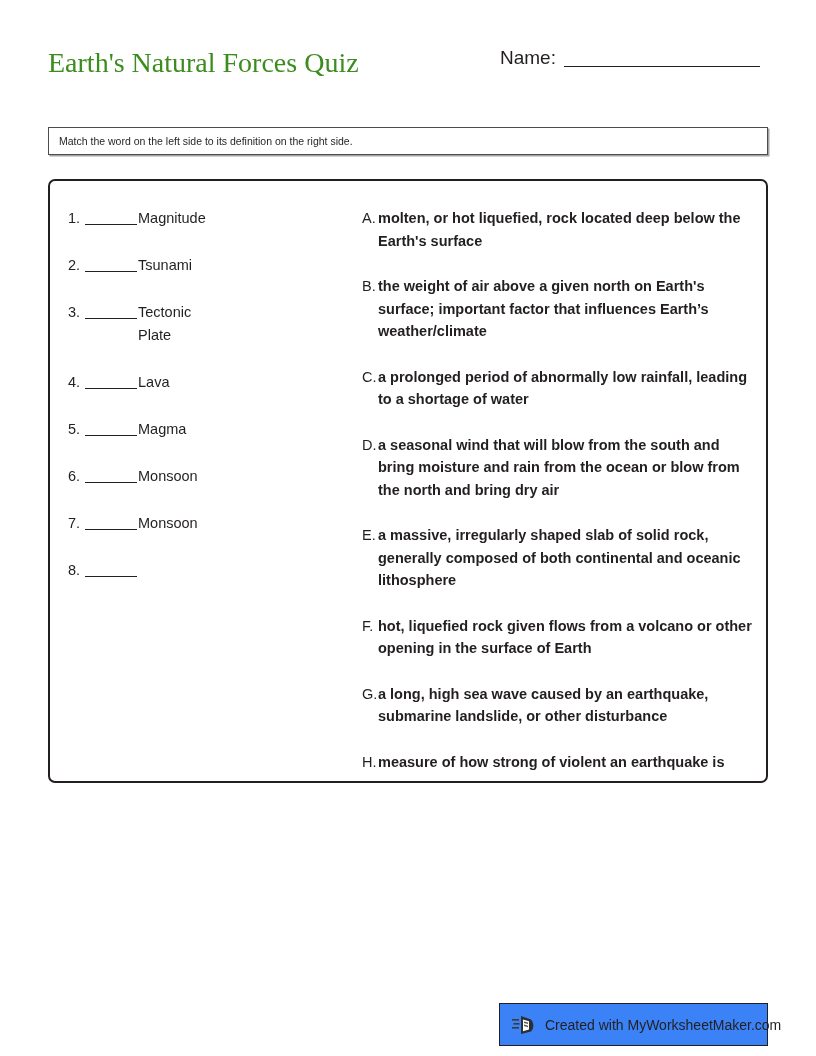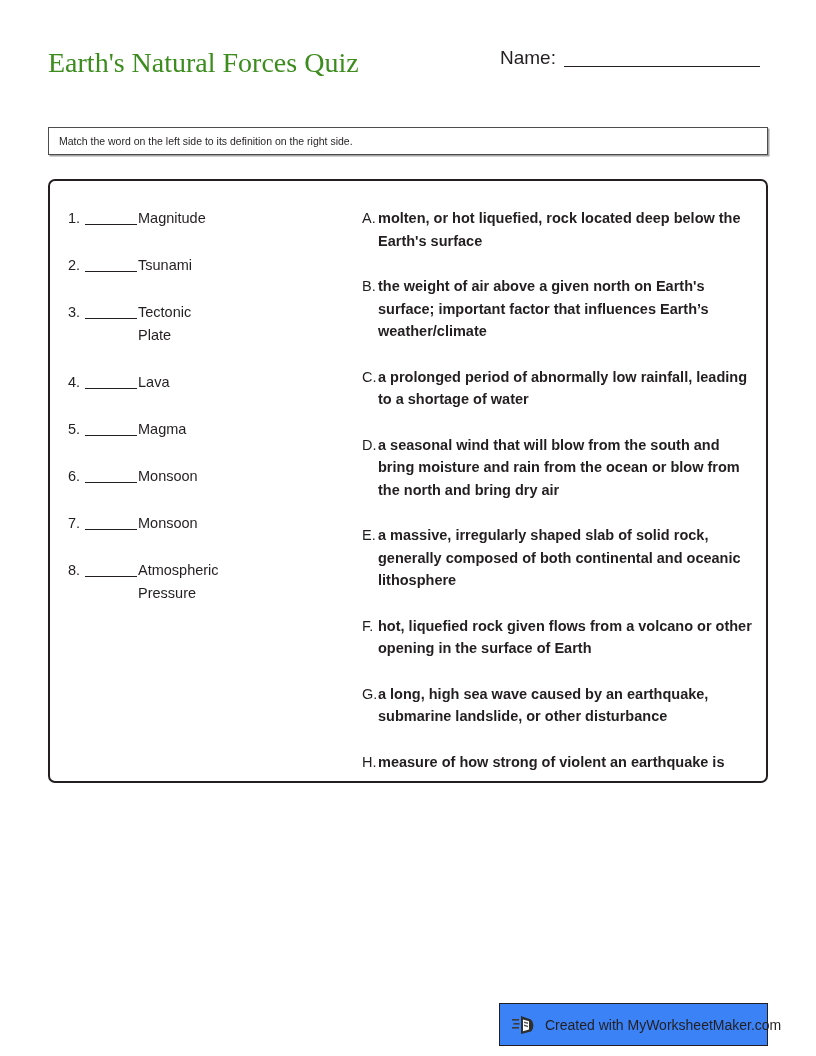--- a/index.html
+++ b/index.html
@@ -243,21 +243,20 @@
           <span class="term-name">Monsoon</span>
         </div>
         <div class="term-row">
           <span class="term-num">7.</span>
           <span class="term-blank"></span>
           <span class="term-name">Monsoon</span>
         </div>
         <div class="term-row">
           <span class="term-num">8.</span>
           <span class="term-blank"></span>
-          <span class="term-name">Atmospheric Pressure</span>
         </div>
       </div>
 
       <div class="defs-col">
         <div class="def-row">
           <span class="def-letter">A.</span>
           <span class="def-text">molten, or hot liquefied, rock located deep below the Earth's surface</span>
         </div>
         <div class="def-row">
           <span class="def-letter">B.</span>

